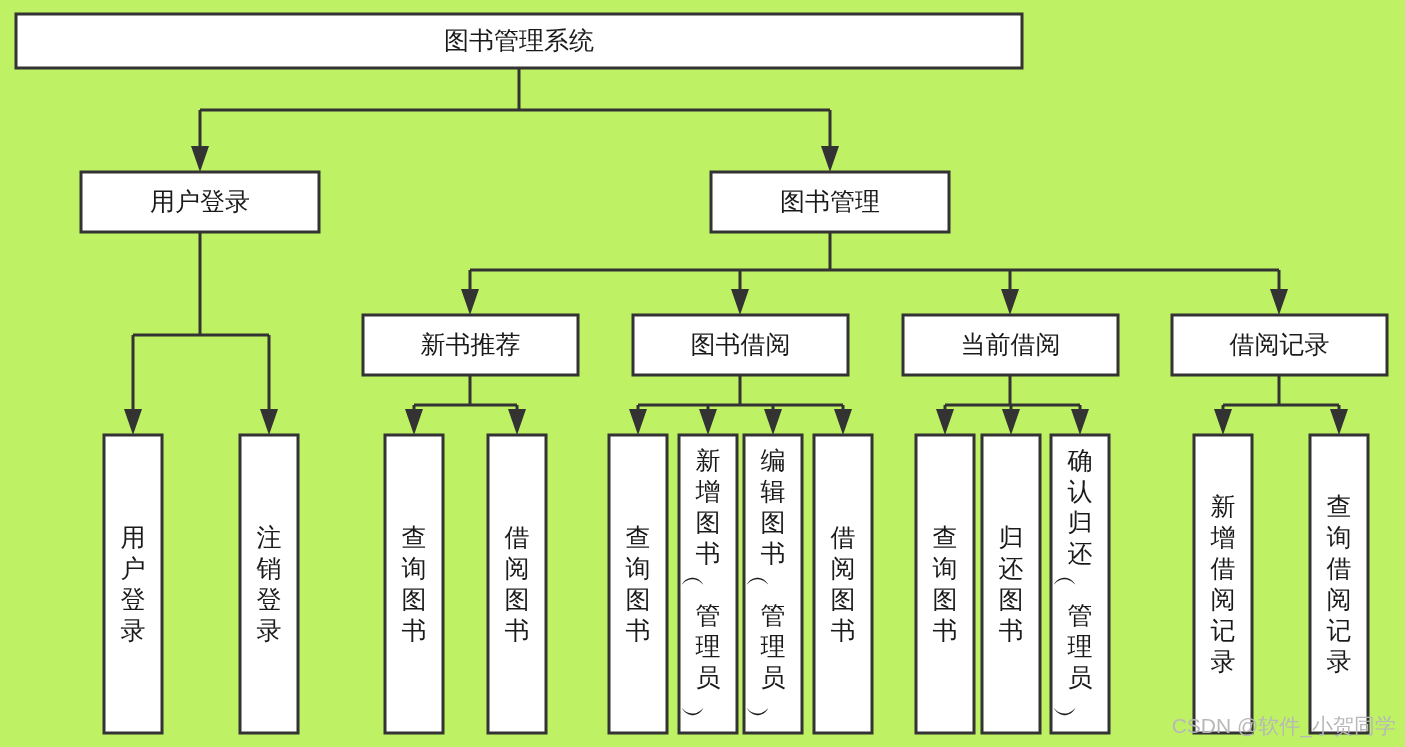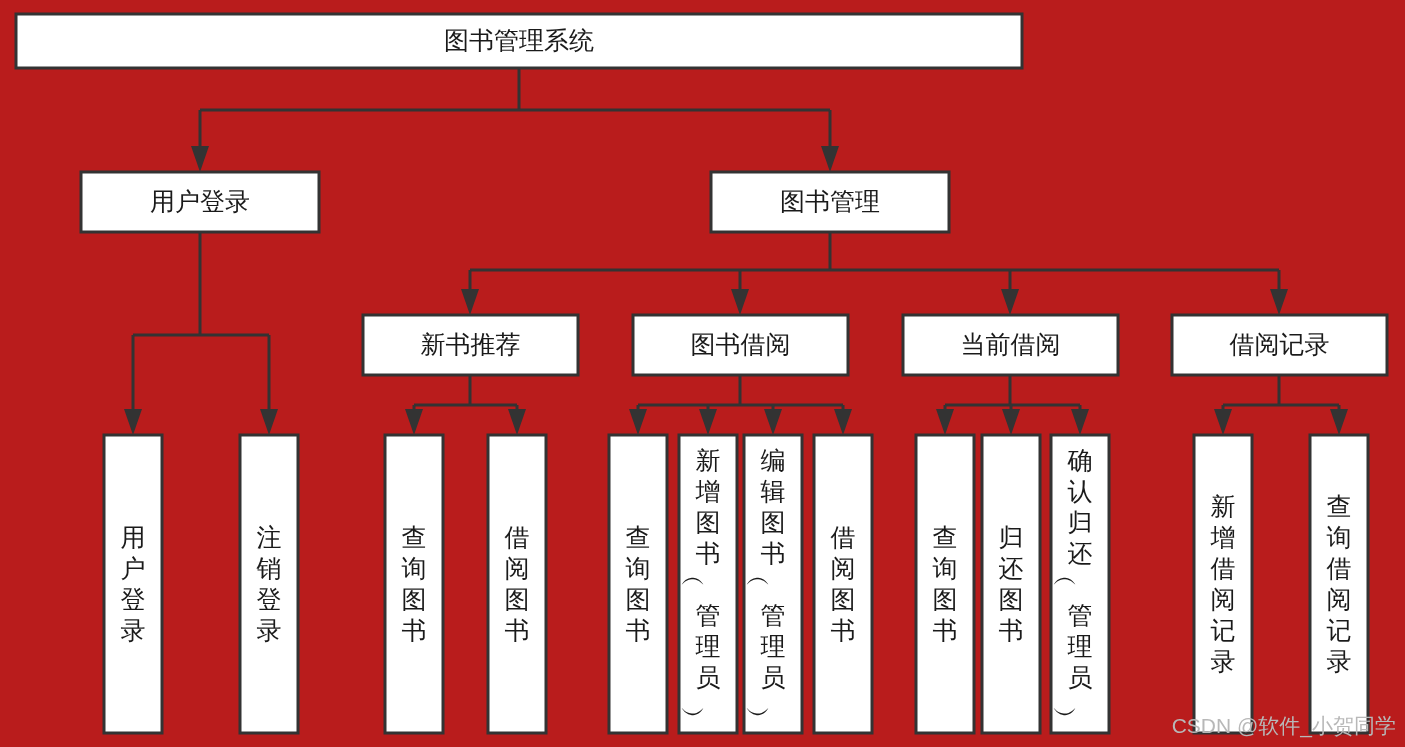--- a/index.html
+++ b/index.html
@@ -8,21 +8,21 @@
     padding: 0;
     background: #ffffff;
   }
   body {
     font-family: "Liberation Sans", "DejaVu Sans", sans-serif;
   }
   #diagram-root {
     position: relative;
     width: 1405px;
     height: 747px;
-    background: #b91c1c;
+    background: #bef264;
     overflow: hidden;
   }
   svg#tree-svg {
     position: absolute;
     left: 0;
     top: 0;
     width: 1405px;
     height: 747px;
     display: block;
   }

